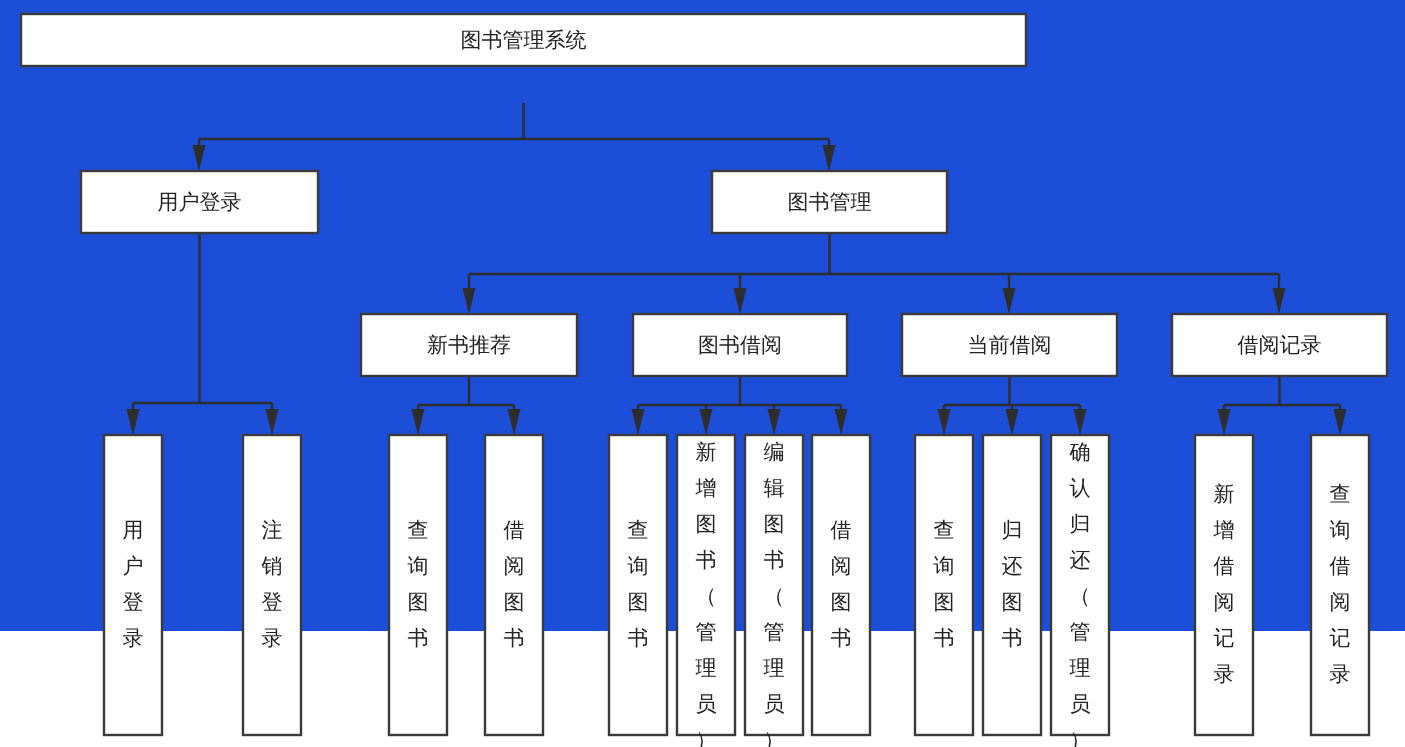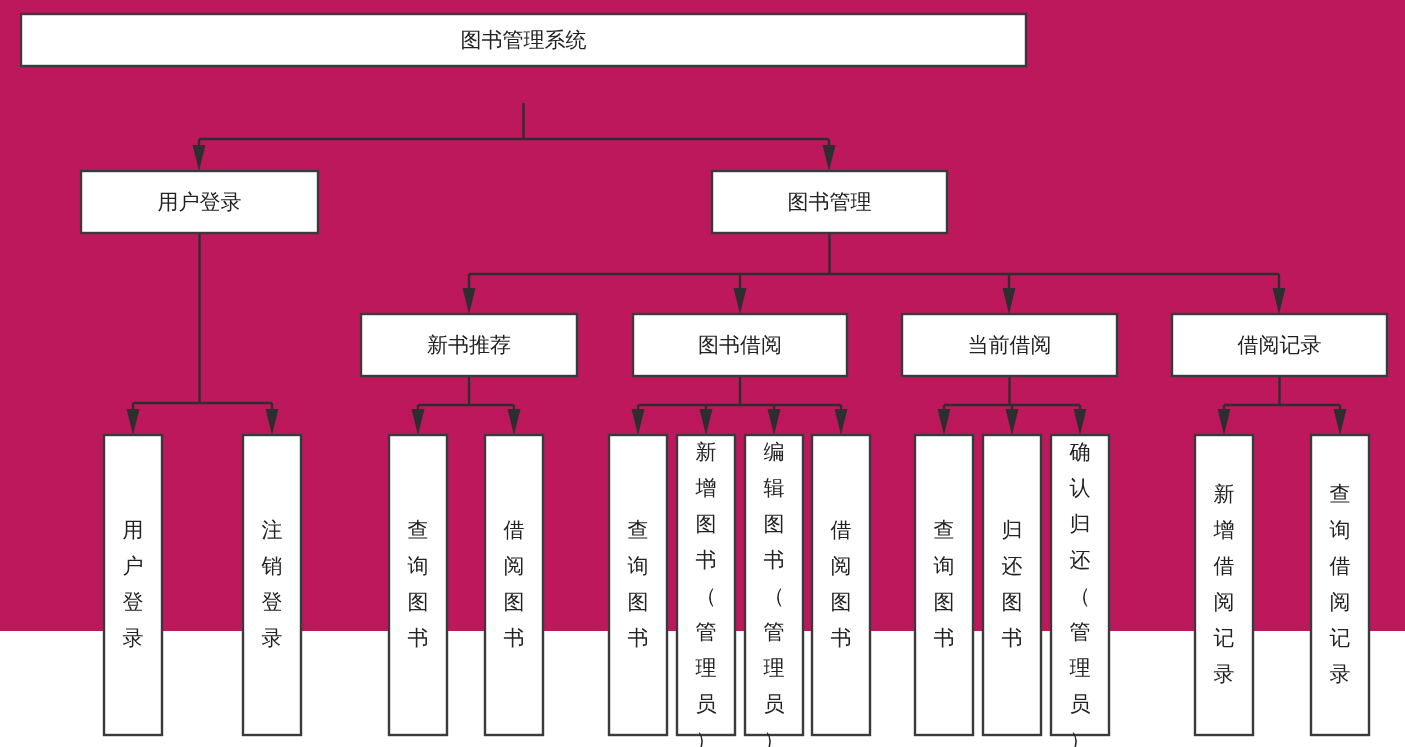--- a/index.html
+++ b/index.html
@@ -12,21 +12,21 @@
     font-family: "DejaVu Sans", "Liberation Sans", sans-serif;
     width: 1405px;
     height: 747px;
     overflow: hidden;
     position: relative;
   }
   #diagram-root {
     position: relative;
     width: 1405px;
     height: 631px;
-    background: #be185d;
+    background: #1d4ed8;
   }
   svg#tree-svg {
     position: absolute;
     left: 0;
     top: 0;
     width: 1405px;
     height: 747px;
     display: block;
   }
   .node-box {

